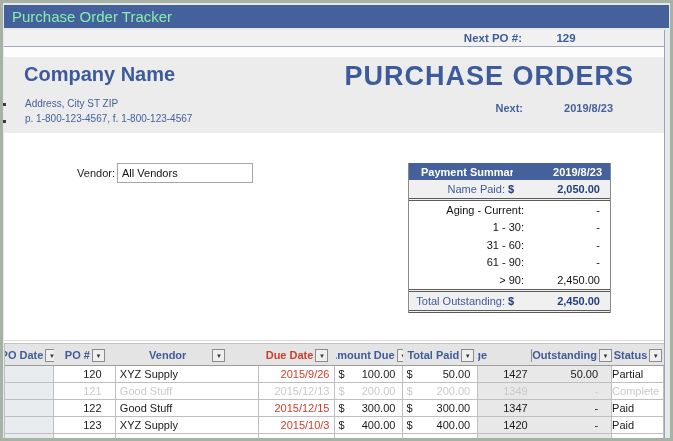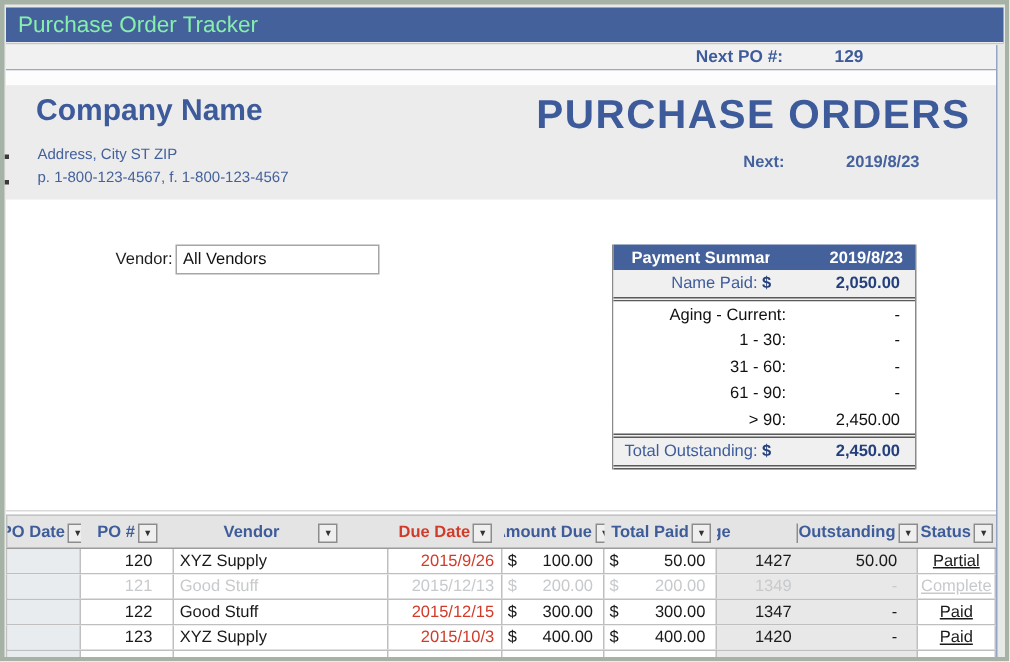--- a/index.html
+++ b/index.html
@@ -17,21 +17,21 @@
   .nextpo-label{left:330px;top:29px;width:189px;text-align:right;font-size:11.5px;font-weight:bold;color:#3E5C9A;}
   .nextpo-value{left:540px;top:29px;width:46px;text-align:center;font-size:11.5px;font-weight:bold;color:#3E5C9A;}
 
   .gap-row{left:1px;top:44px;width:660px;height:10px;background:#FDFDFD;}
 
   
   .company-block{left:1px;top:54px;width:660px;height:76px;background:#ECECEC;}
   .company-name{left:21px;top:60px;font-size:20px;font-weight:bold;color:#3D5B9B;}
   .company-address{left:22px;top:95px;font-size:10px;color:#44619C;}
   .company-phone{left:22px;top:110px;font-size:10px;color:#44619C;}
-  .orders-title{left:300px;top:58px;width:344px;text-align:right;font-size:27px;font-weight:bold;color:#3D5B9B;letter-spacing:1px;}
+  .orders-title{left:287px;top:58px;width:344px;text-align:right;font-size:27px;font-weight:bold;color:#3D5B9B;letter-spacing:1px;}
   .date-label{left:420px;top:99px;width:100px;text-align:right;font-size:11px;font-weight:bold;color:#44619C;}
   .date-value{left:510px;top:99px;width:100px;text-align:right;font-size:11px;font-weight:bold;color:#44619C;}
 
   .main-white{left:1px;top:130px;width:660px;height:305px;background:#FFF;}
   .right-line{left:661px;top:27px;width:1px;height:408px;background:#93A5C4;}
   .outline-mark{left:0px;width:3px;height:3px;background:#3A3A3A;}
 
   
   .vendor-label{left:10px;top:164px;width:102px;text-align:right;font-size:11px;color:#1E1E1E;}
   .vendor-input{left:114px;top:160px;width:136px;height:20px;border:1px solid #A6A6A6;background:#FFF;
@@ -68,21 +68,21 @@
         color:#1A1A1A;background:#FFF;}
   .td{box-sizing:border-box;border-right:1px solid #BFBFBF;line-height:16px;white-space:nowrap;overflow:hidden;}
   .c0{width:49px;background:#E9ECEF;}
   .c1{width:62px;text-align:center;padding-left:16px;}
   .c2{width:143px;padding-left:4px;}
   .c3{width:77px;text-align:right;padding-right:5px;color:#D13C2A;}
   .c4{width:68px;display:flex;}
   .c5{width:75px;display:flex;}
   .c6{width:54px;padding-left:25px;background:#E8E8E8;border-right:none;}
   .c7{width:80px;text-align:right;padding-right:13px;background:#E8E8E8;}
-  .c8{width:52px;text-align:center;text-decoration:underline;}
+  .c8{width:52px;}
   .dollar{padding-left:3px;}
   .money{flex:1;text-align:right;padding-right:7px;}
   .trow.complete, .trow.complete .td, .trow.complete span{color:#C7CACD !important;}
   .hc0{width:49px;}.hc1{width:62px;}.hc2{width:143px;}.hc3{width:77px;}.hc4{width:68px;}
   .hc5{width:75px;}.hc6{width:54px;gap:44px;}.hc7{width:80px;}.hc8{width:52px;}
 </style>
 </head>
 <body>
 
 <div class="page">

